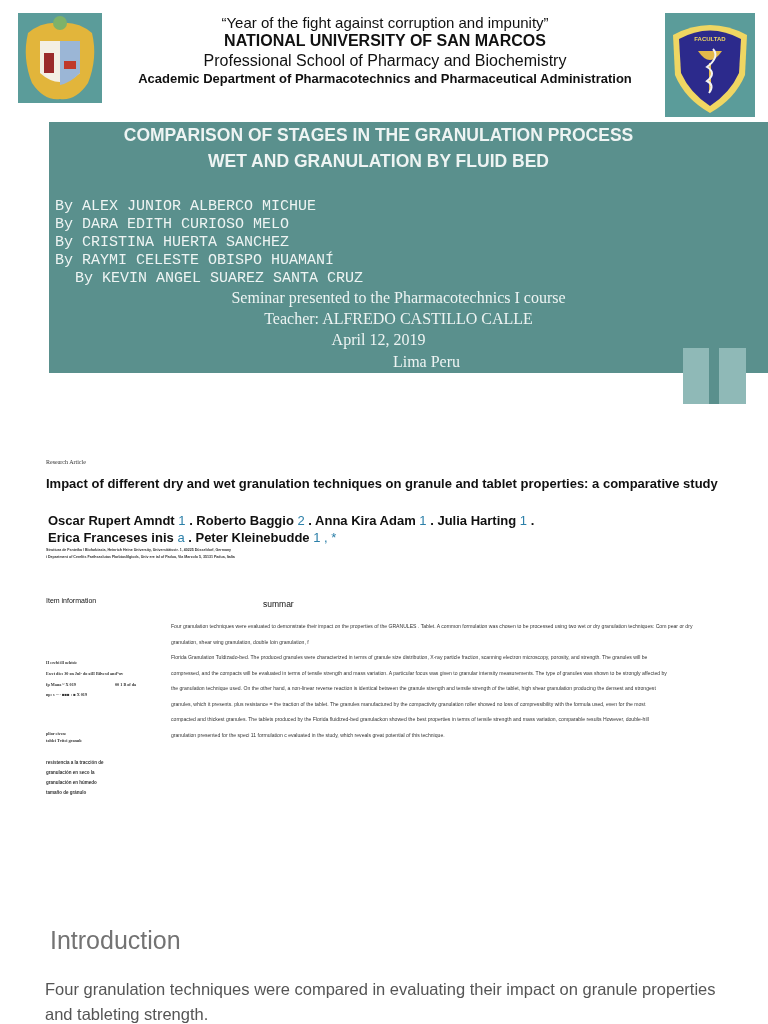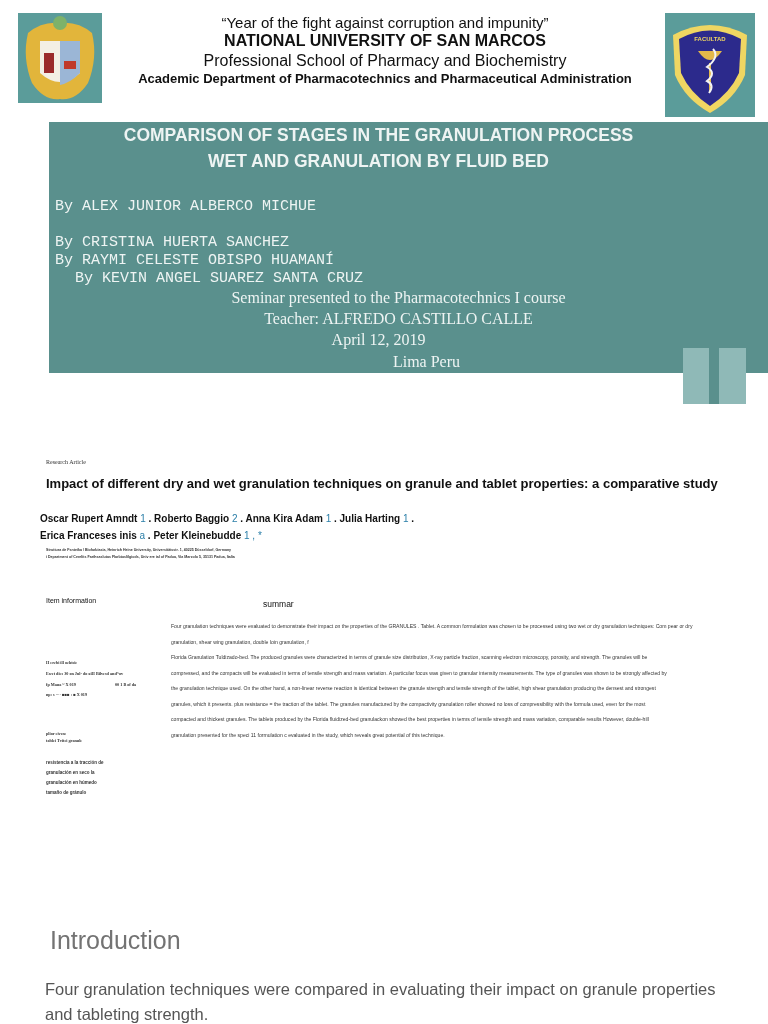--- a/index.html
+++ b/index.html
@@ -17,21 +17,21 @@
   .banner{left:49px;top:122px;width:747px;height:251px;background:#5a908d;color:#eef4f3;}
   .b-title{position:absolute;left:0;width:659px;text-align:center;font-weight:bold;font-size:17.5px;white-space:nowrap;color:#eef4f3;}
   .b-author{position:absolute;left:6px;font-family:Liberation Mono, monospace;font-size:15px;white-space:nowrap;}
   .b-center{position:absolute;left:0;width:659px;text-align:center;font-family:"Liberation Serif",serif;font-size:16px;white-space:nowrap;}
   .deco{left:683px;top:348px;width:63px;height:56px;background:#8fb9b7;}
   .deco .mid{position:absolute;left:26px;top:0;width:10px;height:56px;background:#5a908d;}
   
   .tiny{font-family:"Liberation Serif",serif;}
   .ra{left:46px;top:459px;font-size:6px;color:#333;}
   .art-title{left:46px;top:476px;font-size:13px;font-weight:bold;white-space:nowrap;}
-  .authors{left:40px;font-size:10px;font-weight:bold;white-space:nowrap;}
+  .authors{left:48px;font-size:13px;font-weight:bold;white-space:nowrap;}
   .authors .sup{color:#2b7fa8;font-weight:normal;}
   .affil{left:46px;font-size:3.6px;font-weight:bold;color:#333;white-space:nowrap;}
   .item-info{left:46px;top:597px;font-size:7px;}
   .summar{left:263px;top:599px;font-size:8.5px;}
   .abstract{left:171px;top:619px;width:600px;font-size:5.1px;line-height:15.5px;color:#333;}
   .abstract p{margin:0;white-space:nowrap;}
   .kw{left:46px;font-size:4.2px;font-family:"Liberation Serif",serif;font-weight:bold;white-space:nowrap;color:#333;}
   .kw2{left:46px;font-size:4.5px;font-weight:bold;white-space:nowrap;color:#333;}
   .intro-h{left:50px;top:926px;font-size:25px;color:#737373;}
   .intro-p{left:45px;top:977px;width:700px;font-size:16.5px;line-height:25px;color:#555;}
@@ -65,20 +65,21 @@
     <path d="M33 38 Q45 56 57 38Z" fill="#e3b84a"></path>
     <rect x="44" y="50" width="2" height="28" fill="#e3b84a"></rect>
     <path d="M48 36 Q55 44 42 54 Q52 60 42 68 Q50 72 44 80" stroke="#f3f3f3" stroke-width="2" fill="none"></path>
   </svg>
 </div>
 
 <div class="abs banner">
   <div class="b-title" style="top:3px;">COMPARISON OF STAGES IN THE GRANULATION PROCESS</div>
   <div class="b-title" style="top:29px;">WET AND GRANULATION BY FLUID BED</div>
   <div class="b-author" style="top:76px;">By ALEX JUNIOR ALBERCO MICHUE</div>
+  <div class="b-author" style="top:94px;">By DARA EDITH CURIOSO MELO</div>
   <div class="b-author" style="top:112px;">By CRISTINA HUERTA SANCHEZ</div>
   <div class="b-author" style="top:130px;">By RAYMI CELESTE OBISPO HUAMANÍ</div>
   <div class="b-author" style="top:148px;margin-left:20px;">By KEVIN ANGEL SUAREZ SANTA CRUZ</div>
   <div class="b-center" style="top:167px;left:20px;">Seminar presented to the Pharmacotechnics I course</div>
   <div class="b-center" style="top:188px;left:20px;">Teacher: ALFREDO CASTILLO CALLE</div>
   <div class="b-center" style="top:209px;">April 12, 2019</div>
   <div class="b-center" style="top:231px;padding-left:48px;">Lima Peru</div>
 </div>
 <div class="abs deco">
     <div class="mid"></div>

